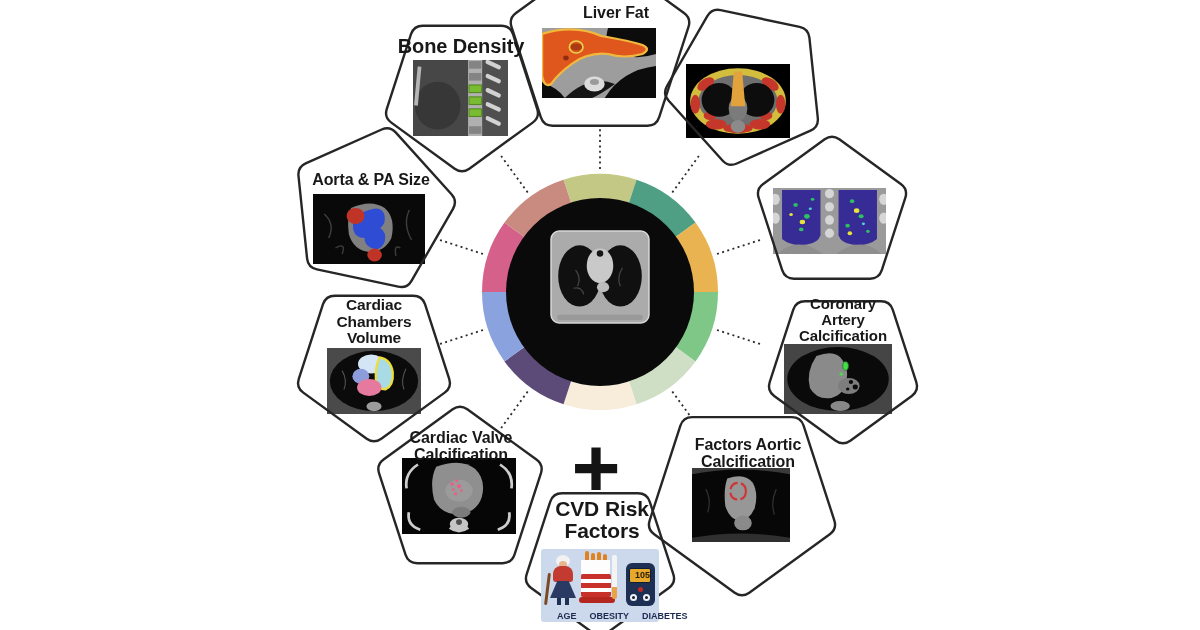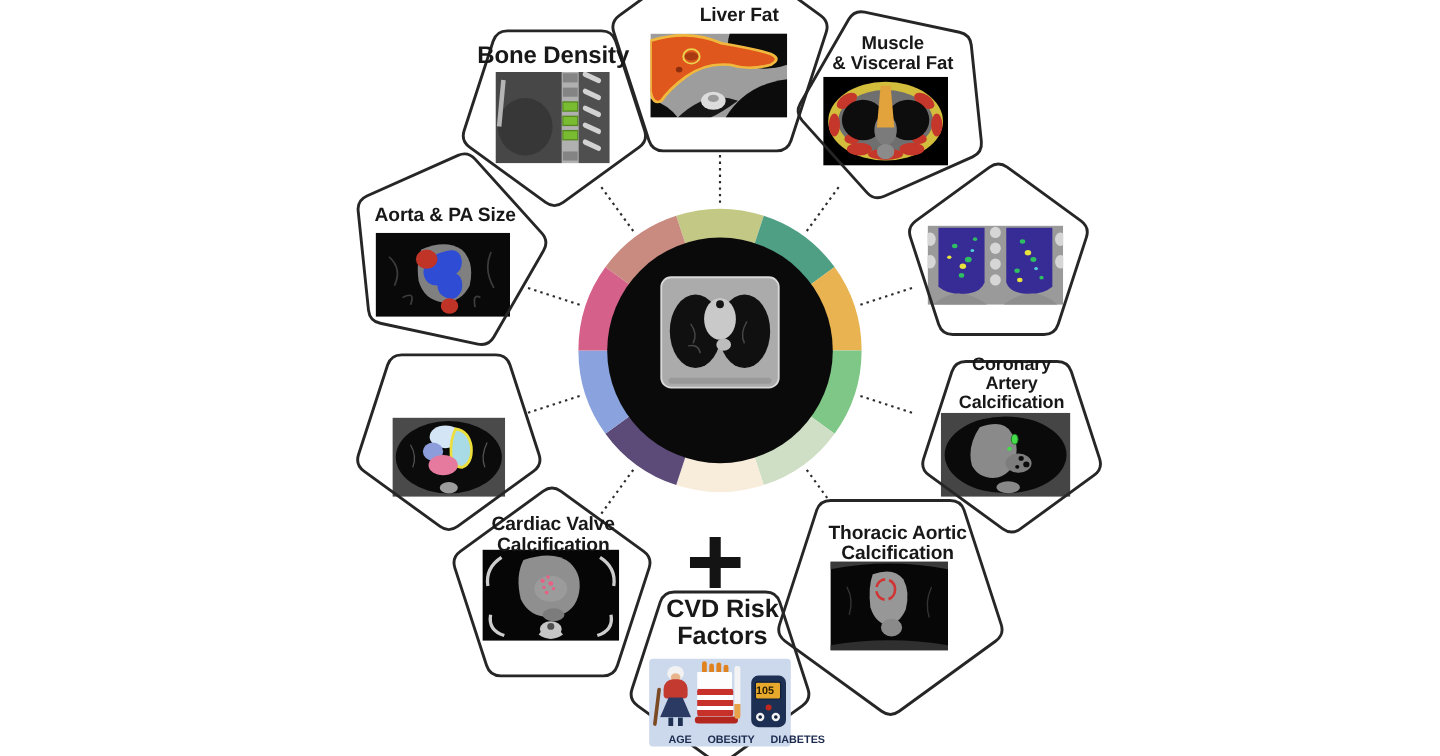--- a/index.html
+++ b/index.html
@@ -39,21 +39,21 @@
   .fry1{left:4px}.fry2{left:10px;top:2px}.fry3{left:16px;top:1px}.fry4{left:22px;top:3px}
   .fries-box{left:0;top:9px;width:29px;height:14px;background:#fdfdfd;border-radius:1px;}
   .burger{left:0;top:23px;width:30px;height:23px;border-radius:2px;
     background:repeating-linear-gradient(#c8302a 0 5px,#ffffff 5px 9px);}
   .tray{left:-2px;top:46px;width:36px;height:6px;background:#b3271f;border-radius:3px;}
   .cig{left:31px;top:4px;width:5px;height:44px;border-radius:2px;
     background:linear-gradient(#f4f4f4 0 72%,#e8a24a 72% 100%);}
   .meter{left:85px;top:14px;width:29px;height:43px;background:#1d3054;border-radius:6px;}
   .meter-screen{left:3px;top:5px;width:20px;height:13px;background:#e6a92c;
     border:1.5px solid #0f1d36;border-radius:2px;color:#2a1c00;
-    font-size:9px;font-weight:700;text-align:left;line-height:13px;}
+    font-size:9px;font-weight:700;text-align:right;line-height:13px;}
   .meter-dot{left:12px;top:24px;width:5px;height:5px;background:#c0281e;border-radius:50%;}
   .mb1,.mb2{top:31px;width:7px;height:7px;background:#f2f2f2;border-radius:50%;}
   .mb1{left:4px}.mb2{left:17px}
   .mb1::after,.mb2::after{content:"";position:absolute;left:2px;top:2px;width:3px;height:3px;background:#10203c;border-radius:50%;}
   .cvd-labels{left:0;right:0;bottom:1px;display:flex;justify-content:space-between;
     padding:0 3px;font-size:9px;font-weight:700;color:#1c2a4e;letter-spacing:0;}
   .cvd-labels span{position:static;margin-left:13px;}
 </style>
 </head>
 <body>
@@ -317,26 +317,27 @@
         <div class="mb1"></div>
         <div class="mb2"></div>
     </div>
     <div class="cvd-labels">
       <span>AGE</span>
       <span>OBESITY</span>
       <span>DIABETES</span>
     </div>
   </div>
 <div class="badge-label" style="left: 600px; top: 13px; font-size: 16px; margin-left: 16px;">Liver Fat</div>
-    <div class="badge-label" style="left: 744px; top: 45px; font-size: 15.5px;">Muscle
-&amp; Visceral Fat</div>
     <div class="badge-label" style="left: 843px; top: 320px; font-size: 15px;">Coronary
 Artery
 Calcification</div>
-    <div class="badge-label" style="left: 748px; top: 453px; font-size: 16px;">Thoracic Aortic
+    <div class="badge-label" style="left: 748px; top: 453px; font-size: 16px;">Factors Aortic
 Calcification</div>
     <div class="badge-label" style="left: 602px; top: 520px; font-size: 21px;">CVD Risk
 Factors</div>
     <div class="badge-label" style="left: 461px; top: 446px; font-size: 16px;">Cardiac Valve
 Calcification</div>
+    <div class="badge-label" style="left: 374px; top: 322px; font-size: 15.5px;">Cardiac
+Chambers
+Volume</div>
     <div class="badge-label" style="left: 371px; top: 180px; font-size: 16px;">Aorta &amp; PA Size</div>
     <div class="badge-label" style="left: 461px; top: 47px; font-size: 20px;">Bone Density</div>
   </div>
 
 </body></html>

